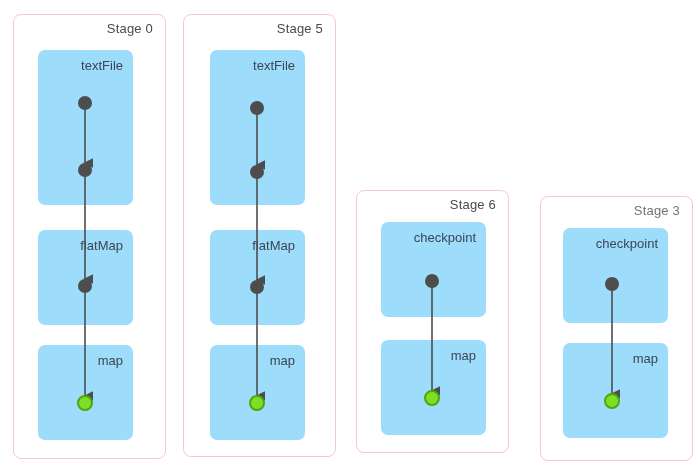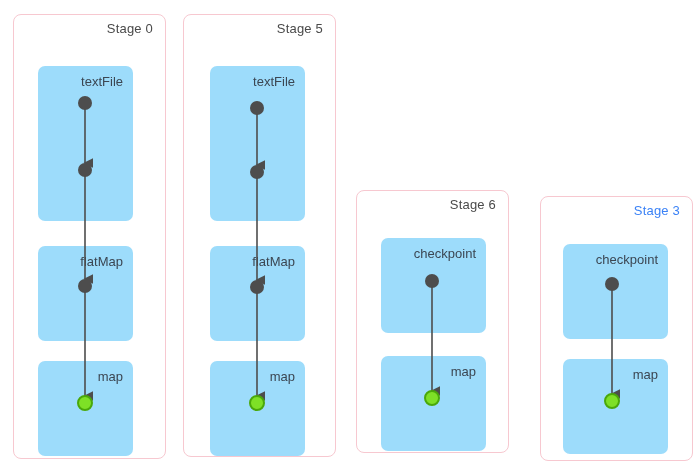--- a/index.html
+++ b/index.html
@@ -34,21 +34,20 @@
     font-size: 13px;
     color: #4a4a4a;
     white-space: nowrap;
     letter-spacing: 0.2px;
   }
   .rddbox {
     position: absolute;
     box-sizing: border-box;
     background: #9ddcfb;
     border-radius: 7px;
-    margin-top: 16px;
   }
   .rdd-label {
     position: absolute;
     top: 8px;
     right: 10px;
     font-size: 13px;
     color: #3b4652;
     white-space: nowrap;
   }
   .edge-layer {
@@ -102,21 +101,21 @@
       <div class="stage" style="left: 356px; top: 190px; width: 153px; height: 263px; border-color: rgb(247, 200, 208);">
         <div class="stage-label" style="color: rgb(74, 74, 74);">Stage 6</div>
       </div>
       <div class="rddbox" style="left: 381px; top: 222px; width: 105px; height: 95px; background: rgb(157, 220, 251);">
         <div class="rdd-label" style="color: rgb(59, 70, 82);">checkpoint</div>
       </div>
       <div class="rddbox" style="left: 381px; top: 340px; width: 105px; height: 95px; background: rgb(157, 220, 251);">
         <div class="rdd-label" style="color: rgb(59, 70, 82);">map</div>
       </div>
       <div class="stage" style="left: 540px; top: 196px; width: 153px; height: 265px; border-color: rgb(247, 200, 208);">
-        <div class="stage-label" style="color: #3b82f6;">Stage 3</div>
+        <div class="stage-label" style="color: #737373;">Stage 3</div>
       </div>
       <div class="rddbox" style="left: 563px; top: 228px; width: 105px; height: 95px; background: rgb(157, 220, 251);">
         <div class="rdd-label" style="color: rgb(59, 70, 82);">checkpoint</div>
       </div>
       <div class="rddbox" style="left: 563px; top: 343px; width: 105px; height: 95px; background: rgb(157, 220, 251);">
         <div class="rdd-label" style="color: rgb(59, 70, 82);">map</div>
       </div>
     </div>
   <svg class="edge-layer" id="edge-layer" width="699" height="471" viewBox="0 0 699 471">
       <defs>

